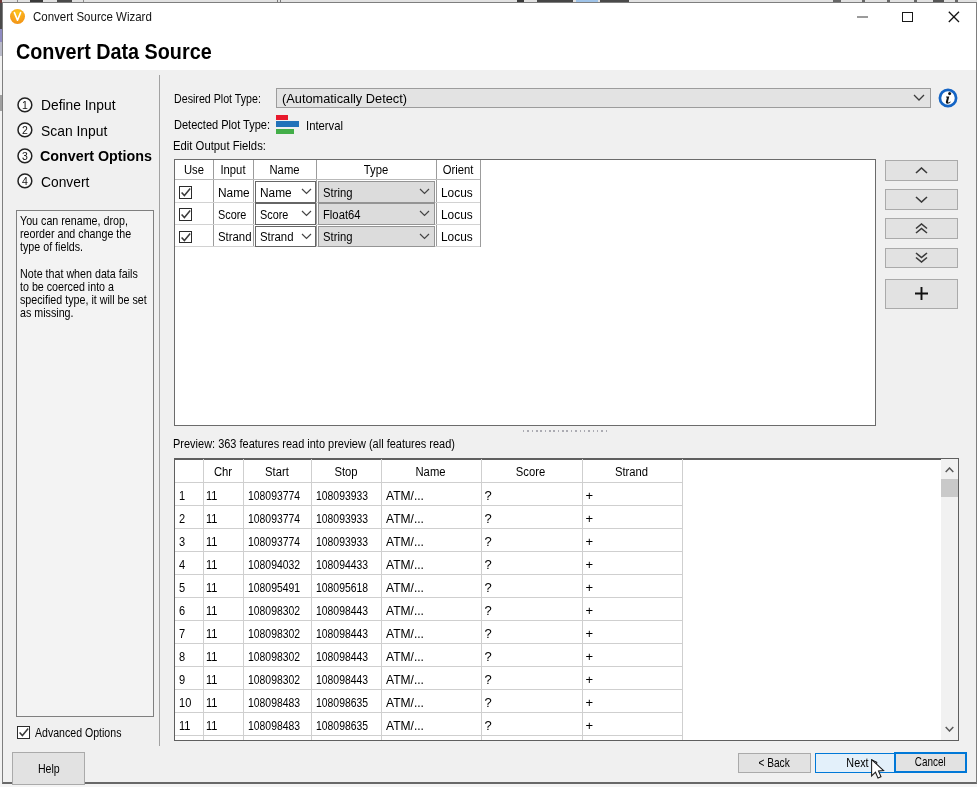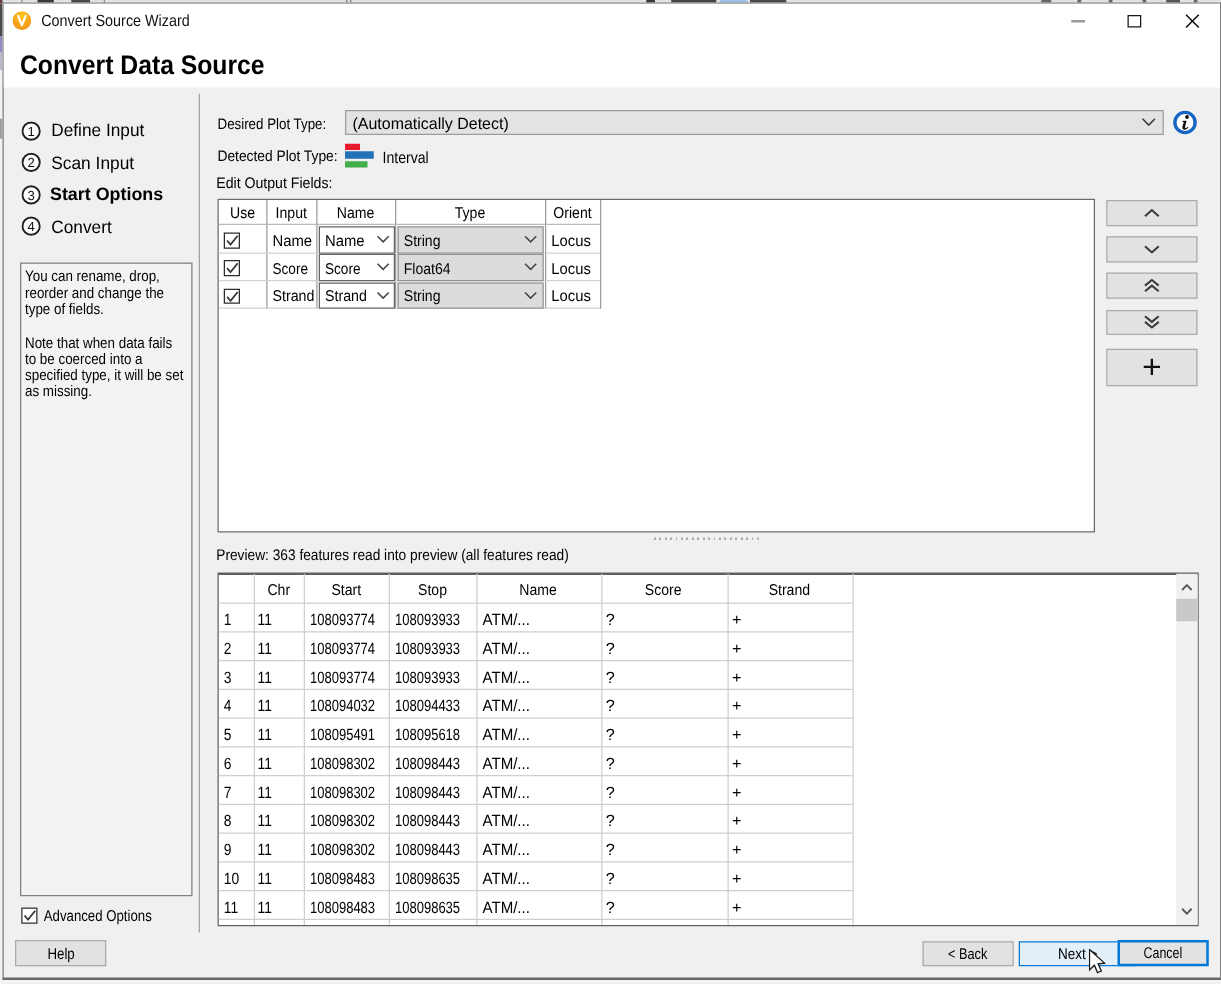--- a/index.html
+++ b/index.html
@@ -81,34 +81,34 @@
 <div class="lbl" style="left:41px;top:97px;font-size:14.3px;transform:scaleX(.966)">Define Input</div>
 <svg class="abs" style="left:17.3px;top:122.1px" width="16" height="16" viewBox="0 0 16 16">
  <circle cx="7.9" cy="7.9" r="6.9" fill="#fdfdfd" stroke="#222" stroke-width="1.5"></circle>
  <text x="7.9" y="11.8" font-size="10.5" text-anchor="middle" fill="#111">2</text>
     </svg>
 <div class="lbl" style="left:41px;top:122.5px;font-size:14.3px;transform:scaleX(.97)">Scan Input</div>
 <svg class="abs" style="left:17.3px;top:147.6px" width="16" height="16" viewBox="0 0 16 16">
  <circle cx="7.9" cy="7.9" r="6.9" fill="#fdfdfd" stroke="#222" stroke-width="1.5"></circle>
  <text x="7.9" y="11.8" font-size="10.5" text-anchor="middle" fill="#111">3</text>
     </svg>
-<div class="lbl" style="left:40px;top:148px;font-size:14.3px;font-weight:bold">Start Options</div>
+<div class="lbl" style="left:40px;top:148px;font-size:14.3px;font-weight:bold">Convert Options</div>
 <svg class="abs" style="left:17.3px;top:173.1px" width="16" height="16" viewBox="0 0 16 16">
  <circle cx="7.9" cy="7.9" r="6.9" fill="#fdfdfd" stroke="#222" stroke-width="1.5"></circle>
  <text x="7.9" y="11.8" font-size="10.5" text-anchor="middle" fill="#111">4</text>
     </svg>
 <div class="lbl" style="left:41px;top:173.5px;font-size:14.3px;transform:scaleX(.966)">Convert</div>
 <div class="abs" style="left:16px;top:210px;width:138px;height:507px;border:1px solid #7f7f7f;background:#f3f3f3"></div>
 <div class="lbl" style="left:20px;top:215px;font-size:12.2px;line-height:13.15px;transform:scaleX(.878)">You can rename, drop,<br>reorder and change the<br>type of fields.<br><br>Note that when data fails<br>to be coerced into a<br>specified type, it will be set<br>as missing.</div>
 <div class="abs" style="left:17px;top:726px;width:13px;height:13px;border:1.5px solid #2b2b2b;background:#fff"></div>
 <svg class="abs" style="left:19px;top:728px" width="10" height="9" viewBox="0 0 10 9">
  <path d="M0.6 4.4 L3.4 7.6 L9.2 0.6" stroke="#3a3a3a" stroke-width="1.5" fill="none"></path>
 </svg>
 <div class="lbl" style="left:35px;top:726px;font-size:12.5px;transform:scaleX(.846)">Advanced Options</div>
-<div class="btn" style="left:12px;top:752px;width:73px;height:21px;font-size:12.5px">
+<div class="btn" style="left:12px;top:752px;width:73px;height:33px;font-size:12.5px">
       <span style="transform:scaleX(.85)">Help</span>
     </div>
 
 <div class="lbl" style="left:174px;top:92px;font-size:12.2px;transform:scaleX(.875)">Desired Plot Type:</div>
 <div class="combo" style="left:276px;top:88px;width:655px;height:20px;background:#e3e3e3;border:1px solid #9c9c9c"></div>
 <div class="lbl" style="left:282px;top:91px;font-size:13px;transform:scaleX(.983)">(Automatically Detect)</div>
 <svg class="abs" style="left:913px;top:94px" width="12" height="7" viewBox="0 0 12 7">
  <path d="M1 1 L6 6 L11 1" stroke="#3c3c3c" stroke-width="1.3" fill="none"></path>
 </svg>
 <svg class="abs" style="left:938px;top:88px" width="20" height="20" viewBox="0 0 20 20">

